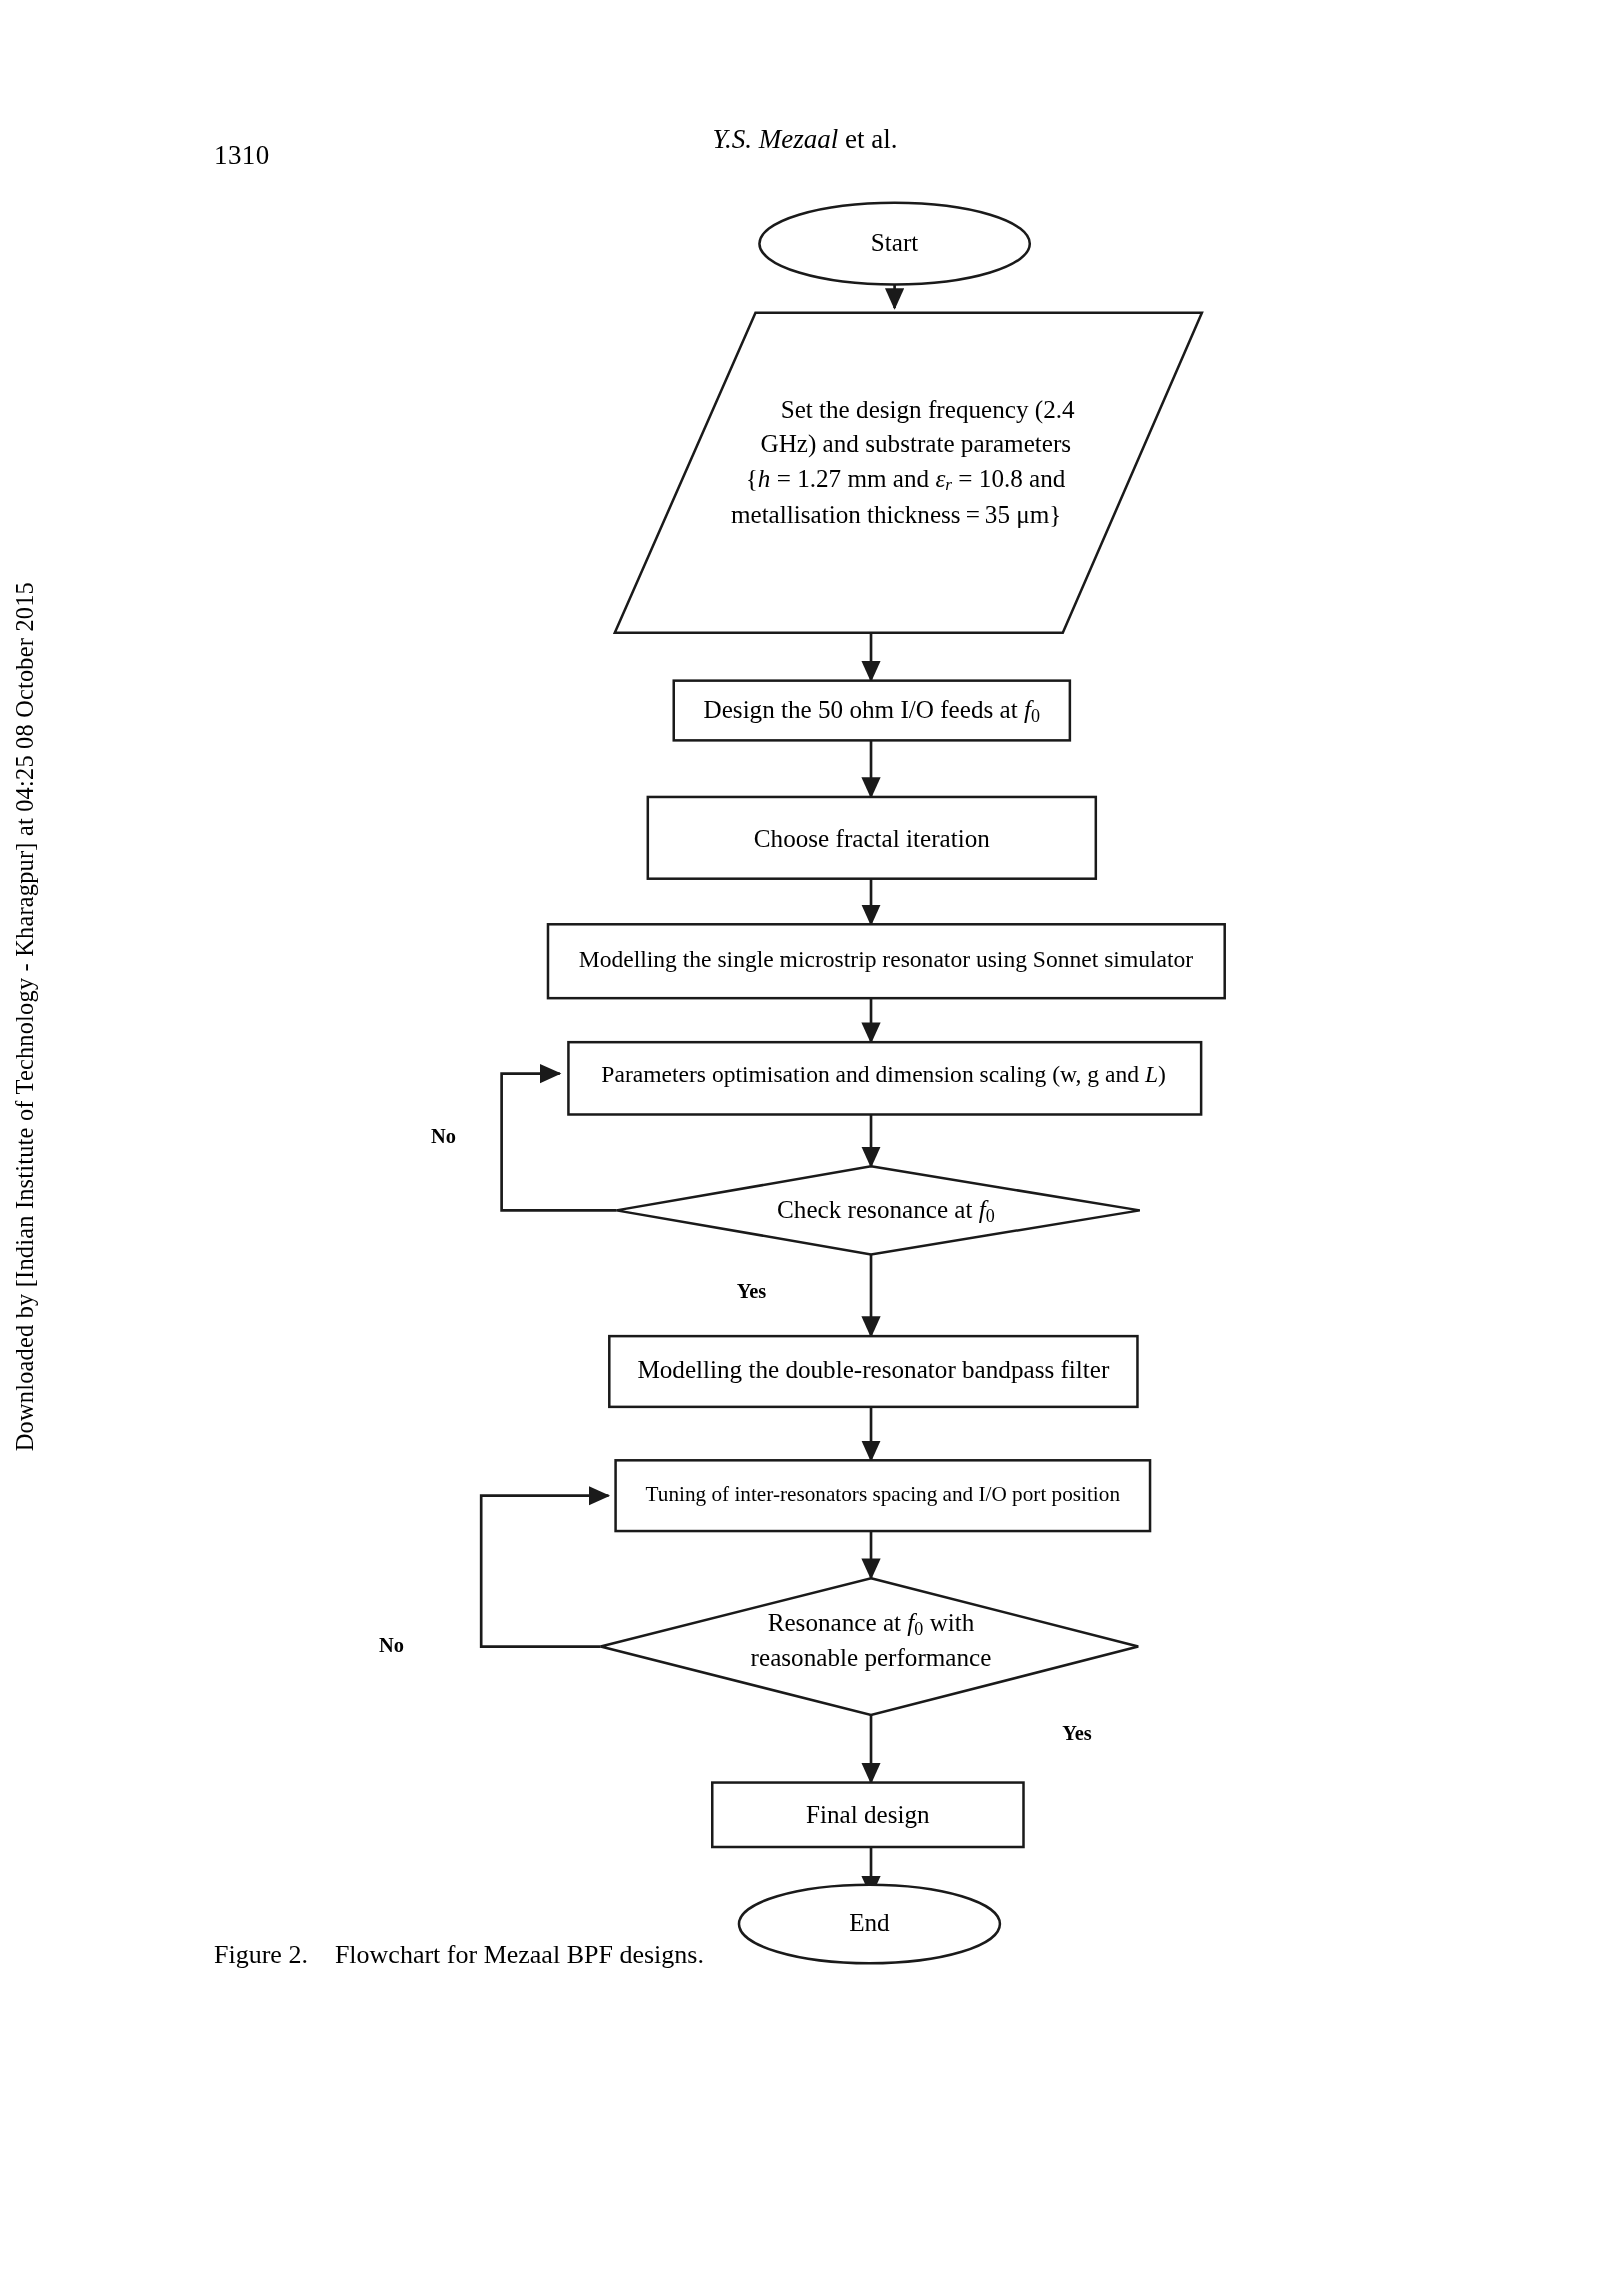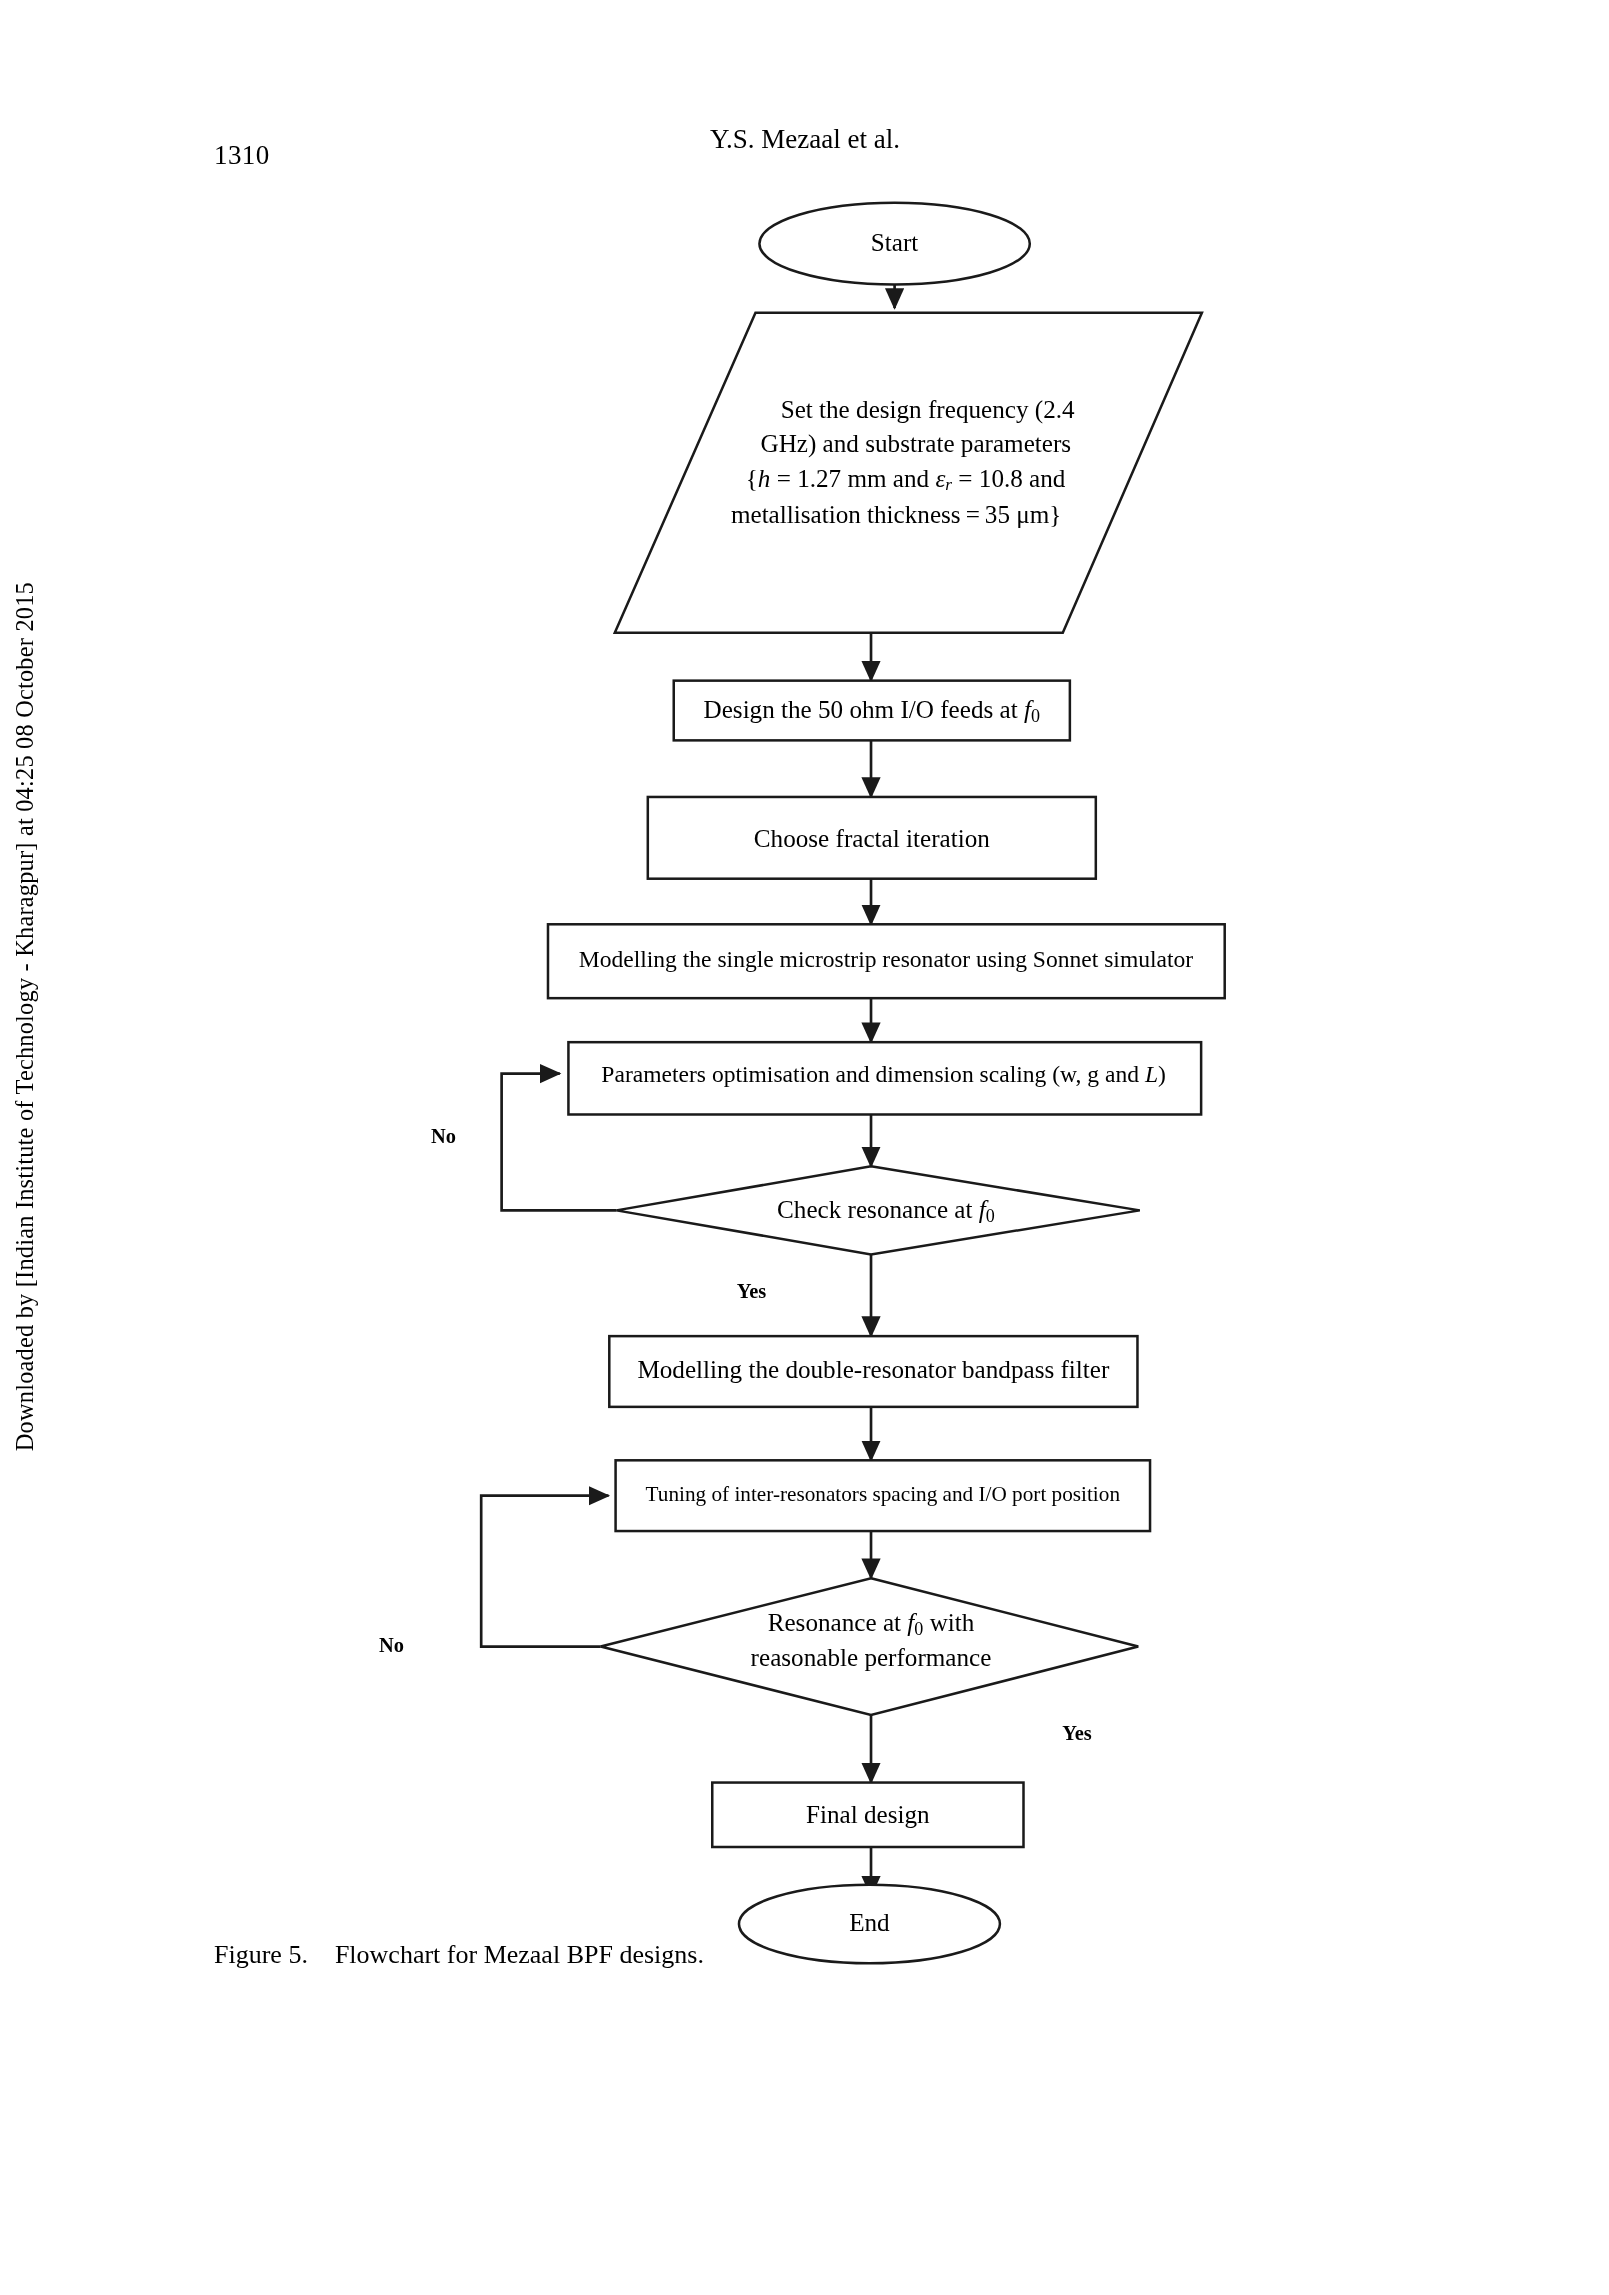--- a/index.html
+++ b/index.html
@@ -31,21 +31,21 @@
     margin-top: 16px;
   }
   .runhead {
     position: absolute;
     left: 0;
     right: 0;
     top: 124px;
     text-align: center;
     font-size: 27px;
   }
-  .runhead .authors { }
+  .runhead .authors { font-style: italic; }
   .runhead .etal { font-style: normal; }
 
   
   .watermark {
     position: absolute;
     left: 11px;
     top: 582px;
     transform-origin: left top;
     transform: rotate(-90deg) translateX(-100%);
     white-space: nowrap;
@@ -211,17 +211,17 @@
     </g>
 
     <g>
       <ellipse class="shape" cx="1106" cy="2448" rx="166" ry="50"></ellipse>
       <text class="t-32" x="1106" y="2450">End</text>
     </g>
 
   </svg>
 
   <div class="caption">
-    <span class="cap-num">Figure 5.</span><span>Flowchart for Mezaal BPF designs.</span>
+    <span class="cap-num">Figure 2.</span><span>Flowchart for Mezaal BPF designs.</span>
   </div>
 
 </div>
 
 
 </body></html>

